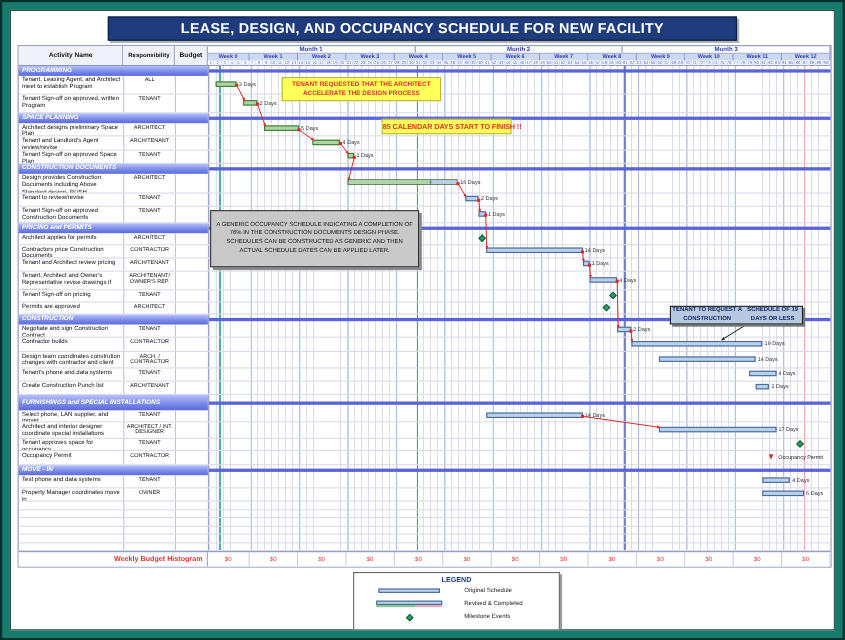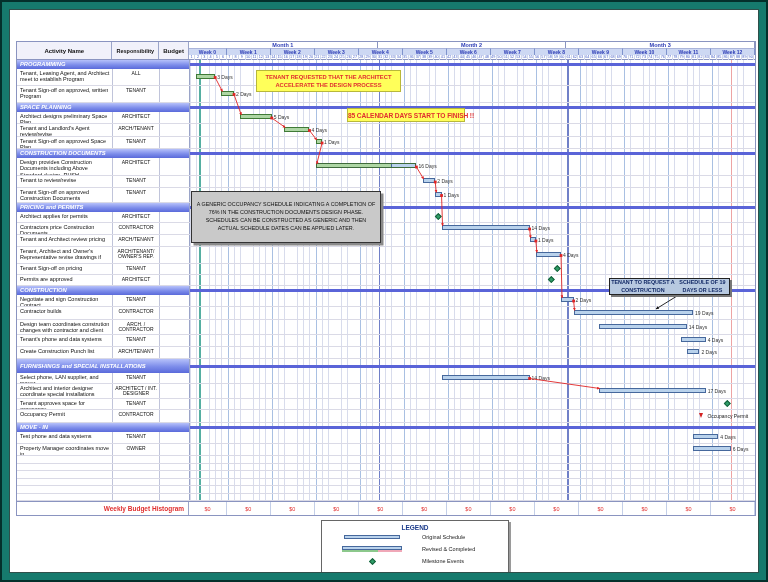--- a/index.html
+++ b/index.html
@@ -82,20 +82,21 @@
   .lg-rev .b { display:flex; height:2.2px; }
   .lg-rev .b .g { width:60%; background:#8cc88c; }
   .lg-rev .b .p { width:40%; background:#f0a8b8; }
   .lg-dia { width:5px; height:5px; background:#2f9e68; border:1px solid #17603c; transform:rotate(45deg); }
 </style>
 </head>
 <body>
 
 <div class="frame">
   <div class="page">
+    <div class="titlebar">LEASE, DESIGN, AND OCCUPANCY SCHEDULE FOR NEW FACILITY</div>
 
     <div class="table">
       <div class="hdr">
         <div class="hcell h-act">Activity Name</div>
         <div class="hcell h-resp">Responsibility</div>
         <div class="hcell h-bud">Budget</div>
         <div class="timeline">
           <div class="tl-months" id="tl-months">
               <div class="tl-month" style="width: 188.667px;">Month 1</div>
               <div class="tl-month" style="width: 188.667px;">Month 2</div>

